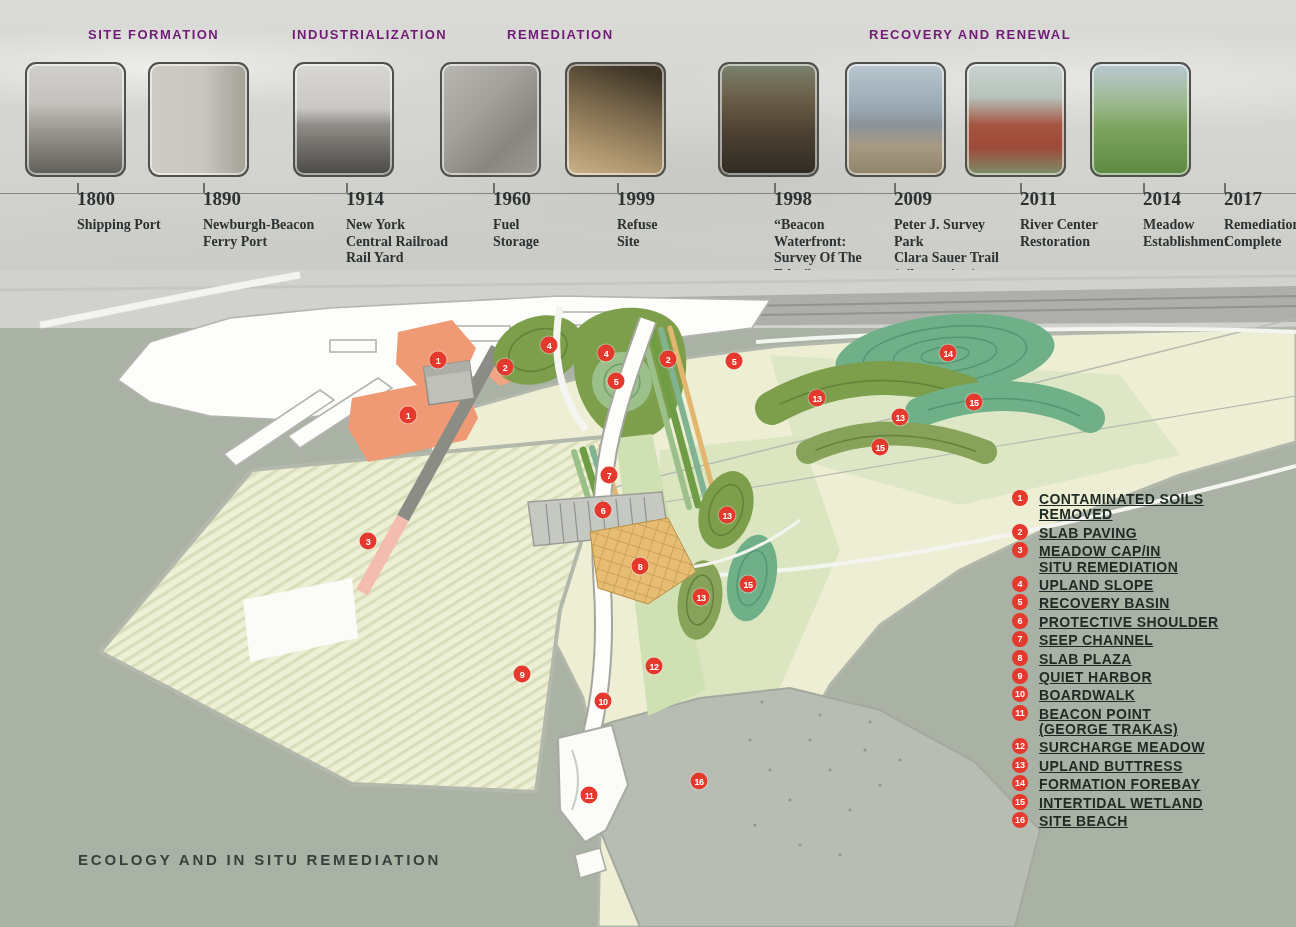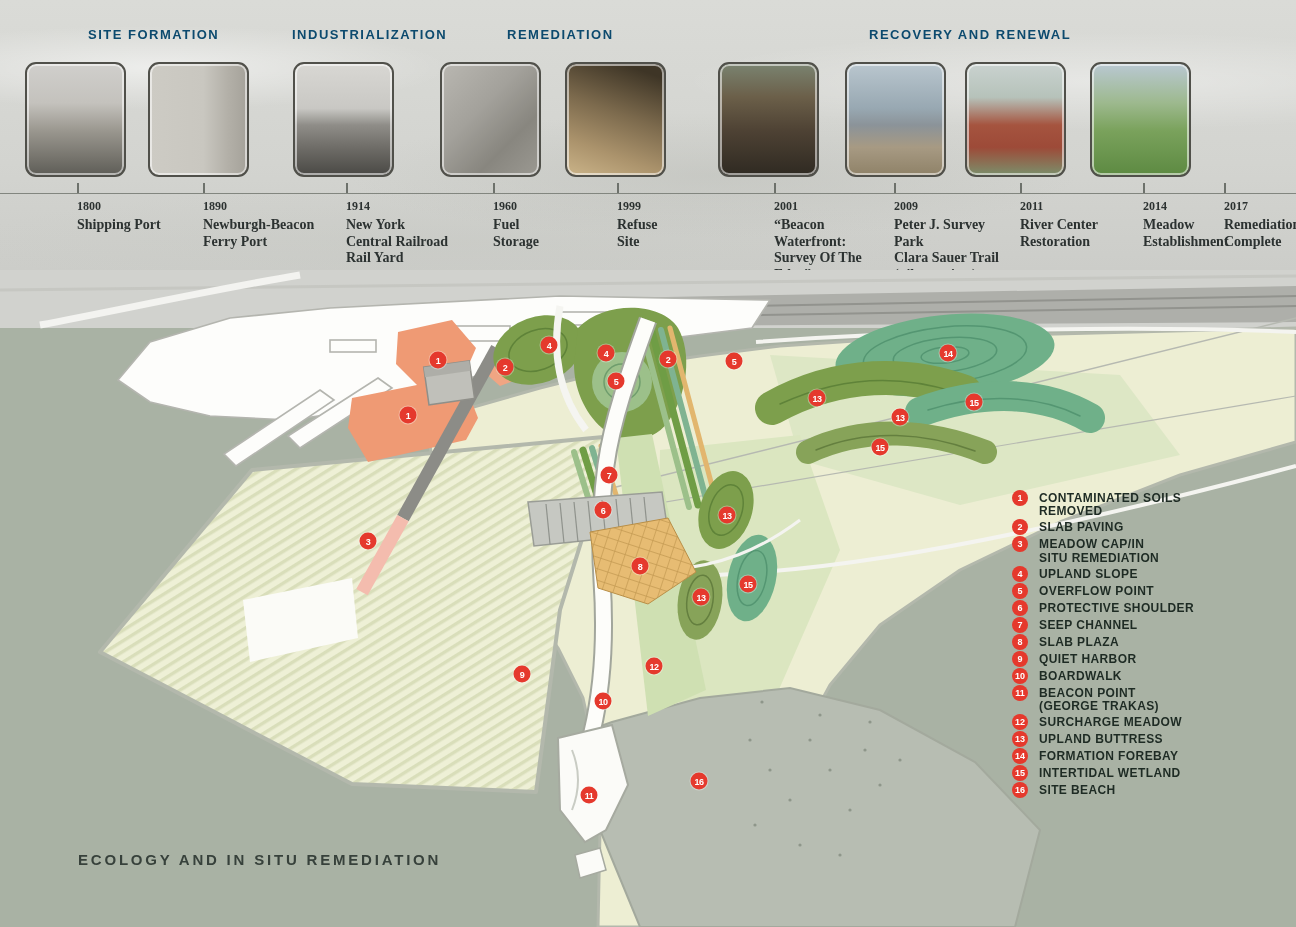--- a/index.html
+++ b/index.html
@@ -7,57 +7,57 @@
           font-family:"Liberation Sans",sans-serif;background:#a9b2a4;}
   
   .topband{position:absolute;left:0;top:0;width:1296px;height:270px;
     background:
       radial-gradient(ellipse 420px 60px at 12% 25%, rgba(255,255,255,.55), transparent 70%),
       radial-gradient(ellipse 520px 90px at 55% 65%, rgba(186,188,182,.45), transparent 70%),
       radial-gradient(ellipse 600px 70px at 85% 30%, rgba(255,255,255,.40), transparent 70%),
       radial-gradient(ellipse 700px 80px at 35% 90%, rgba(196,198,192,.35), transparent 70%),
       linear-gradient(180deg,#dadbd7 0%,#d3d4d0 60%,#cccdc9 100%);}
   .phase-header{position:absolute;top:27px;font-size:13px;font-weight:bold;
-    letter-spacing:1.5px;color:#0c4a6e;white-space:nowrap;}
+    letter-spacing:1.5px;color:#701a75;white-space:nowrap;}
   
   .photo{position:absolute;top:62px;width:97px;height:111px;border:2px solid #50504a;
     border-radius:11px;box-shadow:inset 0 0 0 2px rgba(255,255,255,.55);}
   .p1800{background:linear-gradient(180deg,#d0cfcc 0%,#c4c2bd 35%,#9a978f 60%,#75736c 85%,#5e5d57 100%);}
   .p1890{background:linear-gradient(90deg,#cdcbc4 0%,#c9c7c0 55%,#b3b0a8 80%,#a5a29a 100%);}
   .p1914{background:linear-gradient(180deg,#d8d7d3 0%,#c9c8c4 40%,#8f8d88 55%,#6f6d68 75%,#4a4945 100%);}
   .p1960{background:linear-gradient(135deg,#b9b7b1 0%,#a3a19b 40%,#88867f 70%,#9b9992 100%);}
   .p1999{background:linear-gradient(200deg,#3e3526 10%,#7c6a4d 45%,#ab936c 75%,#c4ad83 95%);}
   .p2001{background:linear-gradient(180deg,#7a8370 0%,#6b5f49 30%,#4e4234 60%,#2f2a22 100%);}
   .p2009{background:linear-gradient(180deg,#b9c6ce 0%,#98a8b2 40%,#8b9399 55%,#a79a83 75%,#8f8268 100%);}
   .p2011{background:linear-gradient(180deg,#c9d2cf 0%,#b6c2ba 30%,#a5543f 55%,#9d4a38 75%,#7b8f6b 100%);}
   .p2014{background:linear-gradient(180deg,#b9c8d2 0%,#9db98e 35%,#7aa25c 60%,#5d8a42 100%);}
   
   .tl-line{position:absolute;left:0;top:193px;width:1296px;height:1px;background:#82867f;}
   .tl-entry{position:absolute;top:183px;width:126px;}
   .tl-tick{position:absolute;left:0;top:0;width:2px;height:10px;background:#6d716b;}
-  .tl-year{position:absolute;left:0;top:16px;font-family:"Liberation Serif",serif;
-    font-weight:bold;font-size:12px;color:#2c3231;}
+  .tl-year{position:absolute;left:0;top:5px;font-family:"Liberation Serif",serif;
+    font-weight:bold;font-size:19px;color:#2c3231;}
   .tl-desc{position:absolute;left:0;top:34px;width:120px;font-family:"Liberation Serif",serif;
     font-weight:bold;font-size:14px;line-height:1.18;color:#2c3231;white-space:pre-line;}
   
   .map{position:absolute;left:0;top:270px;}
   .marker{position:absolute;width:17px;height:17px;border-radius:50%;
     background:var(--accent,#e5392d);color:#fff;font-size:9px;font-weight:bold;
     display:flex;align-items:center;justify-content:center;
     transform:translate(-50%,-50%);z-index:3;letter-spacing:-0.5px;
     box-shadow:0 0 0 1px rgba(255,255,255,.35);}
   
   .legend{position:absolute;left:1012px;top:489px;width:285px;display:flex;
     flex-direction:column;gap:5px;z-index:4;}
   .legend-item{display:flex;align-items:flex-start;gap:11px;}
   .legend-num{flex:0 0 16px;height:16px;border-radius:50%;background:var(--accent,#e5392d);
     color:#fff;font-size:9px;font-weight:bold;display:flex;align-items:center;
     justify-content:center;margin-top:1px;}
-  .legend-label{font-size:12px;font-weight:bold;color:#1e2b24;letter-spacing:.4px;
-    line-height:1.1;white-space:pre-line;padding-top:3px;}
+  .legend-label{font-size:14px;font-weight:bold;color:#1e2b24;letter-spacing:.4px;
+    line-height:1.1;white-space:pre-line;padding-top:3px;text-decoration:underline;}
   
   .title{position:absolute;left:78px;top:851px;font-size:15px;font-weight:bold;
     letter-spacing:2.8px;color:#37413b;z-index:4;white-space:nowrap;}
 </style>
 </head>
 <body>
 
 <div class="poster">
 
   <div class="topband"></div>
@@ -135,21 +135,21 @@
 
       <div class="tl-entry" style="left: 617px;">
         <div class="tl-tick"></div>
         <div class="tl-year">1999</div>
         <div class="tl-desc">Refuse
 Site</div>
       </div>
 
       <div class="tl-entry" style="left: 774px;">
         <div class="tl-tick"></div>
-        <div class="tl-year">2001</div>
+        <div class="tl-year">1998</div>
         <div class="tl-desc">“Beacon Waterfront:
 Survey Of The Edge”</div>
       </div>
 
       <div class="tl-entry" style="left: 894px;">
         <div class="tl-tick"></div>
         <div class="tl-year">2009</div>
         <div class="tl-desc">Peter J. Survey Park
 Clara Sauer Trail
 (pilot project)</div>
@@ -416,21 +416,21 @@
 SITU REMEDIATION</div>
         </div>
 
         <div class="legend-item">
           <div class="legend-num">4</div>
           <div class="legend-label">UPLAND SLOPE</div>
         </div>
 
         <div class="legend-item">
           <div class="legend-num">5</div>
-          <div class="legend-label">OVERFLOW POINT</div>
+          <div class="legend-label">RECOVERY BASIN</div>
         </div>
 
         <div class="legend-item">
           <div class="legend-num">6</div>
           <div class="legend-label">PROTECTIVE SHOULDER</div>
         </div>
 
         <div class="legend-item">
           <div class="legend-num">7</div>
           <div class="legend-label">SEEP CHANNEL</div>

